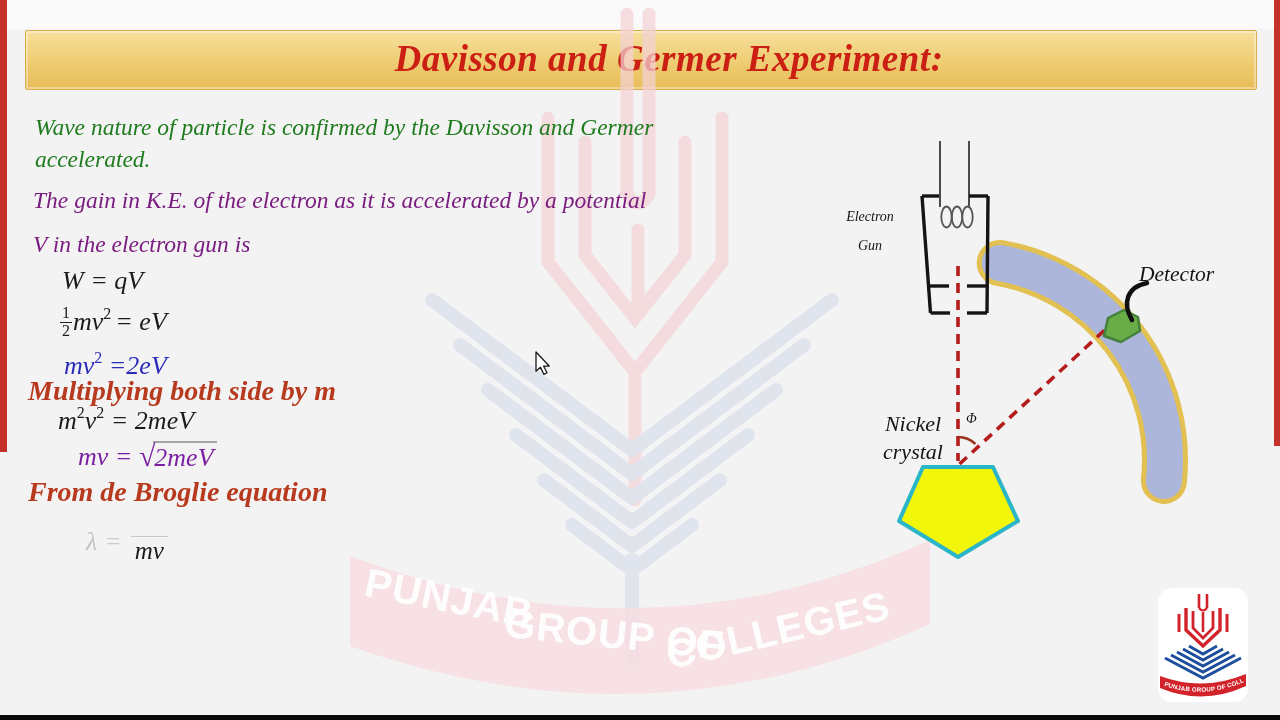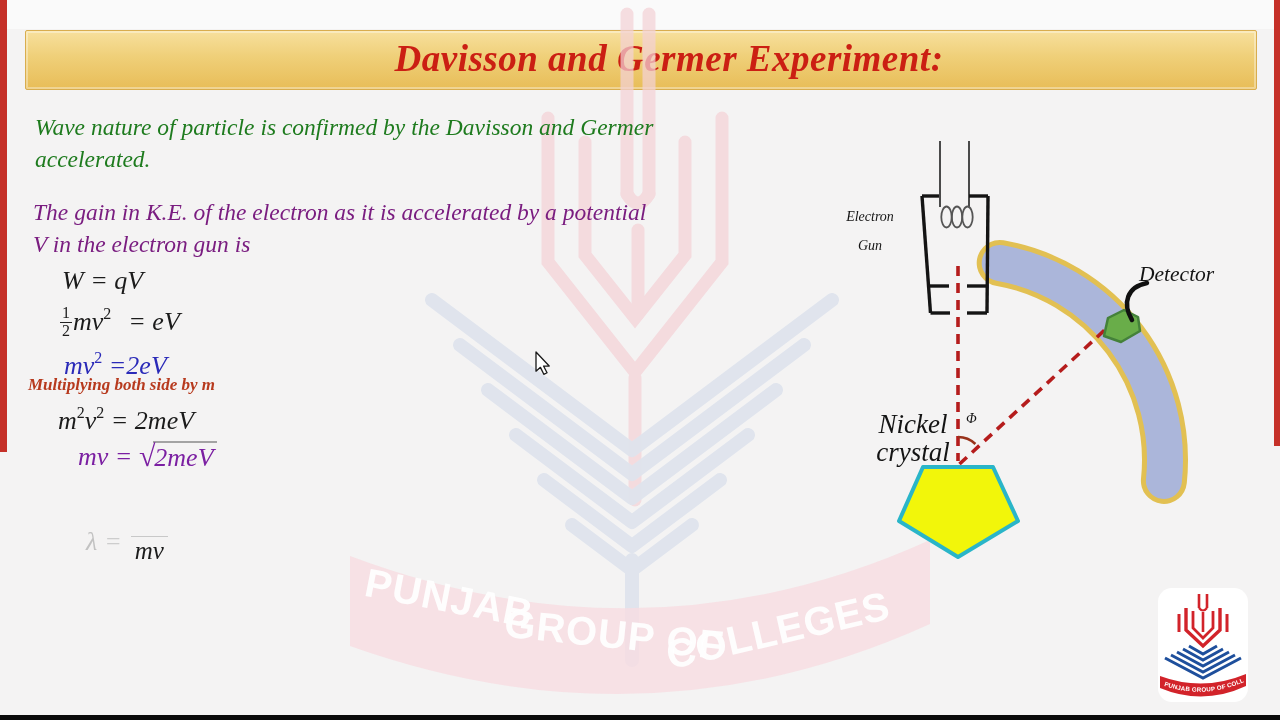--- a/index.html
+++ b/index.html
@@ -26,21 +26,21 @@
 
   
   .wm{position:absolute;left:0;top:0;z-index:2;pointer-events:none;}
   .wm-word{position:absolute;z-index:2;color:#ffffff;opacity:.95;
     font-family:"Liberation Sans",sans-serif;font-weight:700;font-size:40px;letter-spacing:1px;}
 
   .content{position:absolute;left:0;top:0;width:1168px;height:720px;z-index:3;}
   .txt{position:absolute;white-space:nowrap;}
   .green{font-style:italic;font-size:23.5px;color:#1e7b1e;}
   .purple{font-style:italic;font-size:23.5px;color:#7a1d80;}
-  .note{font-style:italic;font-weight:600;font-size:17px;color:#b73a1e;}
+  .note{font-style:italic;font-weight:600;font-size:28px;color:#b73a1e;}
   .eq{font-style:italic;font-size:26px;color:#1b1b1b;display:flex;align-items:center;}
   .eq .sup{font-style:normal;font-size:16px;vertical-align:super;line-height:1;position:relative;top:-8px;}
   .eq-blue{color:#2a2ab8;}
   .eq-purple{color:#7b1fa2;}
   .frac{display:inline-flex;flex-direction:column;align-items:center;font-size:16px;font-style:normal;line-height:1.05;margin-right:1px;}
   .frac .num{padding:0 2px;}
   .frac .den{border-top:1.5px solid #222;padding:0 2px;}
   .sqrt-rad{border-top:2px solid #a3a3a3;padding:0 3px 0 1px;margin-left:-2px;}
   .sqrt-sign{font-size:30px;font-style:normal;position:relative;top:-1px;}
   
@@ -91,33 +91,33 @@
   </g>
   <path d="M350,556 Q648,668 930,540 L930,624 Q648,752 350,646 Z" fill="#f7dce1" opacity="0.8"></path>
 </svg>
 <div class="wm-word" style="left:364px;top:576px;transform:rotate(11deg);">PUNJAB</div>
 <div class="wm-word" style="left:504px;top:612px;transform:rotate(6deg);">GROUP OF</div>
 <div class="wm-word" style="left:664px;top:608px;transform:rotate(-13deg);">COLLEGES</div>
 
 <div class="content">
   <div class="txt green" style="left:35px;top:114px;">Wave nature of particle is confirmed by the Davisson and Germer</div>
   <div class="txt green" style="left:35px;top:146px;">accelerated.</div>
-  <div class="txt purple" style="left:33px;top:199px;">The gain  in K.E. of the electron as it is accelerated by a potential</div>
+  <div class="txt purple" style="left:33px;top:187px;">The gain  in K.E. of the electron as it is accelerated by a potential</div>
   <div class="txt purple" style="left:33px;top:231px;">V in the electron gun is</div>
 
   <div class="txt eq" style="left:62px;top:266px;">W = qV</div>
 
   <div class="txt eq" style="left:60px;top:298px;height:48px;">
     <span class="frac">
       <span class="num">1</span>
       <span class="den">2</span>
     </span>
     <span>mv</span>
       <span class="sup">2</span>
-    <span style="margin-left:17px;">= eV</span>
+    <span style="margin-left:4px;">= eV</span>
   </div>
 
   <div class="txt eq eq-blue" style="left:64px;top:351px;">
     <span>mv</span>
       <span class="sup">2</span>
     <span style="white-space:pre;"> =2eV</span>
   </div>
 
   <div class="txt note" style="left:28px;top:375px;">Multiplying both side by m</div>
 
@@ -128,37 +128,38 @@
       <span class="sup">2</span>
     <span style="white-space:pre;"> = 2meV</span>
   </div>
 
   <div class="txt eq eq-purple" style="left:78px;top:440px;text-align:right;">
     <span style="white-space:pre;">mv = </span>
     <span class="sqrt-sign">√</span>
     <span class="sqrt-rad">2meV</span>
   </div>
 
+  <div class="txt note" style="left:28px;top:476px;">From de Broglie equation</div>
 
   <div class="txt eq" style="left:86px;top:520px;">
     <span class="faded-l">λ</span>
     <span class="faded-eq">=</span>
     <span class="frac2">
       <span class="num">h</span>
       <span class="den">mv</span>
     </span>
   </div>
 </div>
 
 <div class="dlabel center" style="left:818px;top:202px;width:104px;line-height:29px;">
   <div>Electron</div>
   <div>Gun</div>
 </div>
 <div class="dlabel" style="left:1139px;top:262px;font-size:21.5px;">Detector</div>
-<div class="dlabel center" style="left:870px;top:410px;width:86px;line-height:28px;font-size:27px;">
+<div class="dlabel center" style="left:870px;top:410px;width:86px;line-height:28px;font-size:22px;">
   <div>Nickel</div>
   <div>crystal</div>
 </div>
 <div class="dlabel" style="left:966px;top:411px;">Φ</div>
 
 <svg class="diagram" width="1280" height="720" viewBox="0 0 1280 720">
 
   <g>
     <path d="M999.7,263 A200,200 0 0 1 1163.9,480.9" fill="none" stroke="#e2c052" stroke-width="46" stroke-linecap="round"></path>
     <path d="M999.7,263 A200,200 0 0 1 1163.9,480.9" fill="none" stroke="#abb6da" stroke-width="36" stroke-linecap="round"></path>

